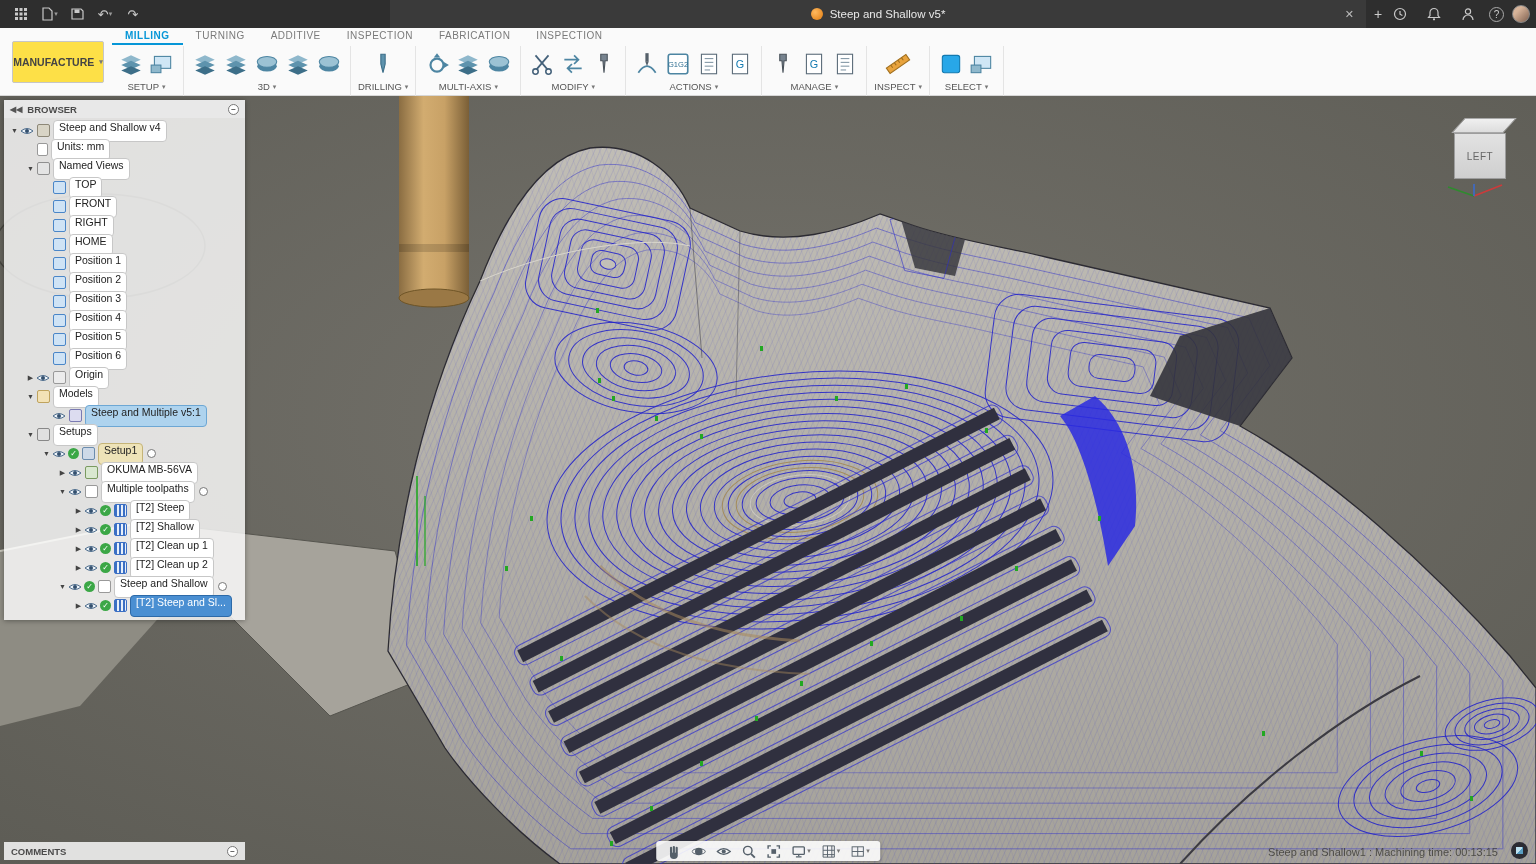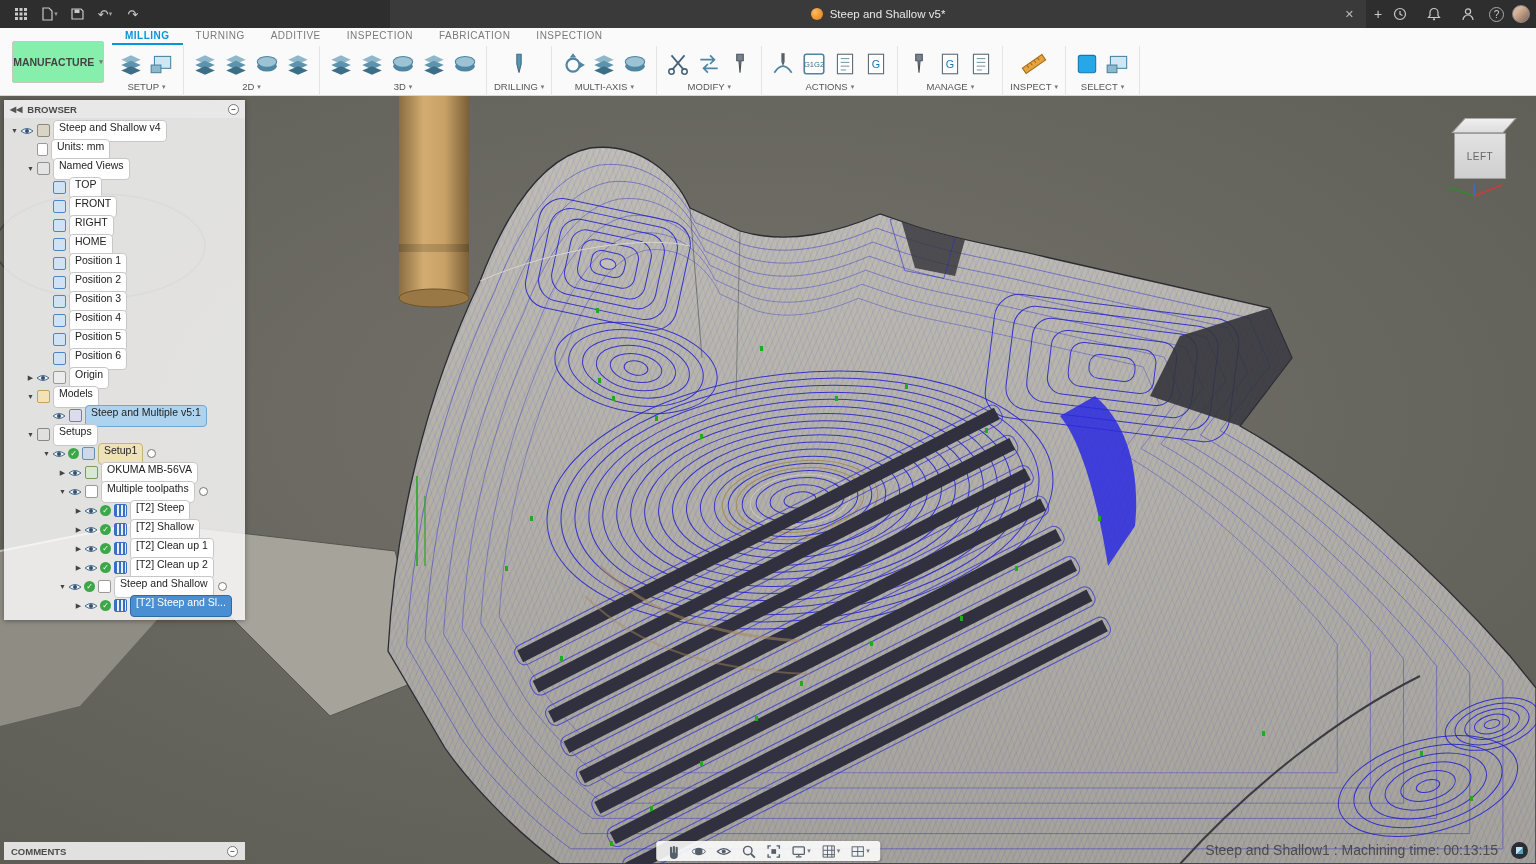--- a/index.html
+++ b/index.html
@@ -11,21 +11,21 @@
 .tb-btn svg{width:14px;height:14px}
 .doc-tab{position:absolute;left:390px;right:170px;top:0;height:28px;background:#3a3a3a;display:flex;align-items:center;justify-content:center;gap:7px;font-size:11.5px;color:#e8e8e8}
 .doc-ico{width:12px;height:12px;border-radius:50%;background:radial-gradient(circle at 35% 35%,#ffb95e,#e07b10);flex:none}
 .tab-close{position:absolute;right:8px;top:0;height:28px;display:flex;align-items:center;color:#bbb;font-size:11px;padding:0 4px}
 .newtab{position:absolute;left:1368px;top:4px;width:20px;height:20px;display:flex;align-items:center;justify-content:center;font-size:14px;color:#ccc}
 .tb-right{position:absolute;right:6px;top:0;height:28px;display:flex;align-items:center;gap:8px}
 .help-circ{width:15px;height:15px;border:1px solid #aaa;border-radius:50%;font-size:10px;display:flex;align-items:center;justify-content:center;color:#ccc}
 .avatar{width:18px;height:18px;border-radius:50%;background:linear-gradient(135deg,#d7b49a 30%,#7e5f4e);border:1px solid #888}
 
 .ribbon{position:absolute;top:28px;left:0;right:0;height:68px;background:#fafafa;border-bottom:1px solid #d7d7d7;z-index:39}
-.ws-btn{position:absolute;left:12px;top:13px;width:92px;height:42px;background:#86efac;border:1px solid #c6c6c6;border-radius:2px;font-size:10.5px;font-weight:bold;color:#444;display:flex;align-items:center;justify-content:center;gap:5px}
+.ws-btn{position:absolute;left:12px;top:13px;width:92px;height:42px;background:#fde047;border:1px solid #c6c6c6;border-radius:2px;font-size:10.5px;font-weight:bold;color:#444;display:flex;align-items:center;justify-content:center;gap:5px}
 .rtabs{position:absolute;left:112px;top:0;height:17px;display:flex}
 .rtab{padding:2px 13px 0;font-size:10px;letter-spacing:.5px;color:#7a7a7a}
 .rtab.active{color:#0696d7;font-weight:bold;border-bottom:2px solid #0696d7}
 .groups{position:absolute;left:110px;top:18px;right:0;height:50px;display:flex}
 .grp{display:flex;flex-direction:column;align-items:center;padding:0 7px;border-right:1px solid #e4e4e4}
 .grp-icons{flex:1;display:flex;align-items:center;gap:3px}
 .ticon{width:28px;height:26px}
 .grp-label{font-size:9.5px;color:#555;padding-bottom:4px;display:flex;align-items:center;gap:3px;white-space:nowrap}
 .crt{font-size:7px;color:#777}
 
@@ -65,21 +65,21 @@
 .tl.hl-blue{background:#aed3ee;border-color:#6da7d4}
 .tl.hl-sel{background:#4a8fd2;border-color:#2d6aa8;color:#fff}
 .tl.hl-setup{background:#eee3b8;border-color:#c5b478}
 .rad{width:9px;height:9px;border:1px solid #777;border-radius:50%;background:#fff;flex:none;margin-left:4px}
 
 .comments{position:absolute;left:4px;bottom:4px;width:241px;height:18px;background:rgba(240,240,240,.9);display:flex;align-items:center;gap:6px;padding:0 7px;font-size:9.5px;font-weight:bold;color:#4a4a4a;z-index:30}
 .comments .sp{flex:1}
 .navbar{position:absolute;left:50%;transform:translateX(-50%);bottom:3px;height:20px;background:rgba(255,255,255,.88);border-radius:3px;display:flex;align-items:center;padding:0 6px;gap:2px;z-index:30;box-shadow:0 1px 3px rgba(0,0,0,.25)}
 .nbtn{display:flex;align-items:center;gap:1px;padding:1px 4px;border-radius:2px}
 .nbtn svg{width:15px;height:15px}
-.statusline{position:absolute;right:38px;bottom:6px;font-size:14px;color:#3e3d38;opacity:.85;z-index:25}
+.statusline{position:absolute;right:38px;bottom:6px;font-size:11px;color:#3e3d38;opacity:.85;z-index:25}
 .cornerbtn{position:absolute;right:8px;bottom:5px;width:17px;height:17px;border-radius:50%;background:#2c2c33;display:flex;align-items:center;justify-content:center;z-index:30}
 .cornerbtn i{display:block;width:7px;height:7px;background:linear-gradient(135deg,#bfe3f2 50%,#5a9ec2 50%)}
 </style>
 </head>
 <body>
 
 <svg width="0" height="0" style="position:absolute" aria-hidden="true">
 <symbol id="eye" viewBox="0 0 14 10">
       <path d="M1,5 Q7,0 13,5 Q7,10 1,5Z" fill="#eef4fa" stroke="#4a6a8a"></path>
       <circle cx="7" cy="5" r="2" fill="#33506e"></circle>
@@ -285,40 +285,20 @@
       <div class="grp-icons">
           <svg class="ticon">
             <use href="#lay"></use>
           </svg>
           <svg class="ticon">
             <use href="#boxsel"></use>
           </svg>
         </div>
       <div class="grp-label">
           <span>SETUP</span>
-          <span class="crt">▾</span>
-        </div>
-    </div>
-    <div class="grp">
-      <div class="grp-icons">
-          <svg class="ticon">
-            <use href="#lay"></use>
-          </svg>
-          <svg class="ticon">
-            <use href="#lay"></use>
-          </svg>
-          <svg class="ticon">
-            <use href="#disc"></use>
-          </svg>
-          <svg class="ticon">
-            <use href="#lay"></use>
-          </svg>
-        </div>
-      <div class="grp-label">
-          <span>2D</span>
           <span class="crt">▾</span>
         </div>
     </div>
     <div class="grp">
       <div class="grp-icons">
           <svg class="ticon">
             <use href="#lay"></use>
           </svg>
           <svg class="ticon">
             <use href="#lay"></use>

